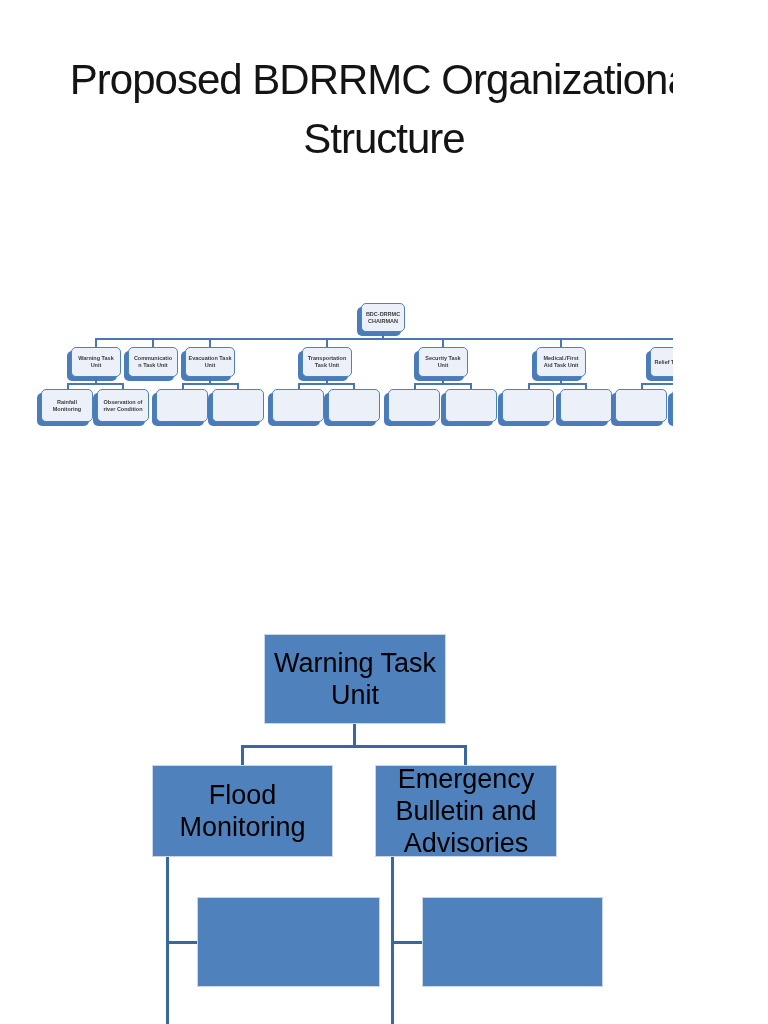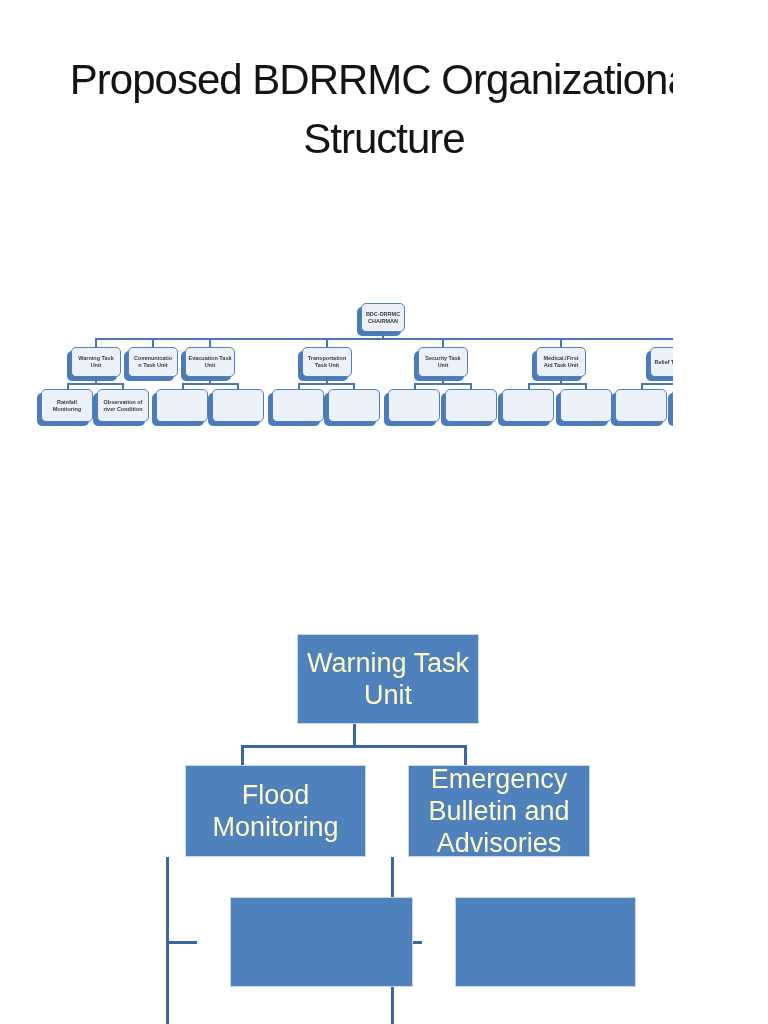--- a/index.html
+++ b/index.html
@@ -7,23 +7,23 @@
         font-family:"Liberation Sans",sans-serif;}
   .title{position:absolute;left:0;top:50px;width:768px;text-align:center;
          font-size:42px;line-height:59px;color:#141414;letter-spacing:-1px;
          white-space:pre-line;}
   
   .sbox{position:absolute;background:#ecf1f9;border:1.5px solid #4f81bd;border-radius:5px;
         box-shadow:-4px 4px 0 0 #4b7cba;display:flex;align-items:center;justify-content:center;
         text-align:center;color:#3a3a3a;font-size:5.5px;line-height:7px;font-weight:600;
         white-space:pre-line;box-sizing:border-box;}
   
-  .bbox{position:absolute;background:#4f81bd;border:1px solid #c9d6e8;color:#fef9c3;
+  .bbox{position:absolute;background:#4f81bd;border:1px solid #c9d6e8;color:#000000;
         display:flex;align-items:center;justify-content:center;text-align:center;
-        font-size:27px;line-height:32px;white-space:pre-line;box-sizing:border-box;margin-left:33px;}
+        font-size:27px;line-height:32px;white-space:pre-line;box-sizing:border-box;}
   
   .h{position:absolute;background:#4877b4;height:1.5px;}
   .v{position:absolute;background:#4877b4;width:1.5px;}
   .h2{position:absolute;background:#39679e;height:2.5px;}
   .v2{position:absolute;background:#39679e;width:2.5px;}
 </style>
 </head>
 <body>
 
 <div class="page">

